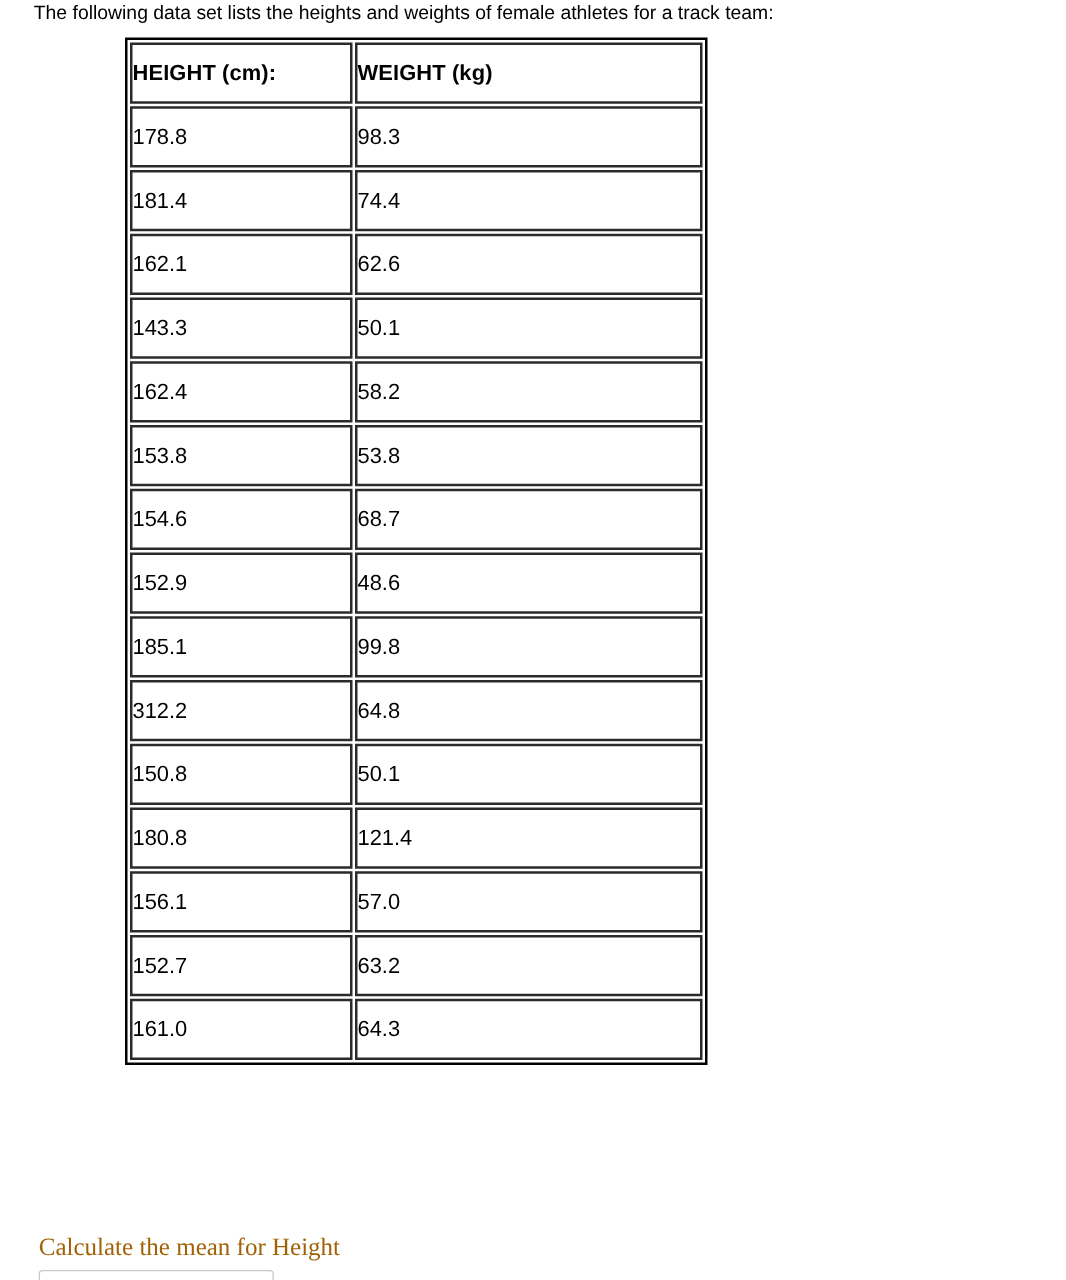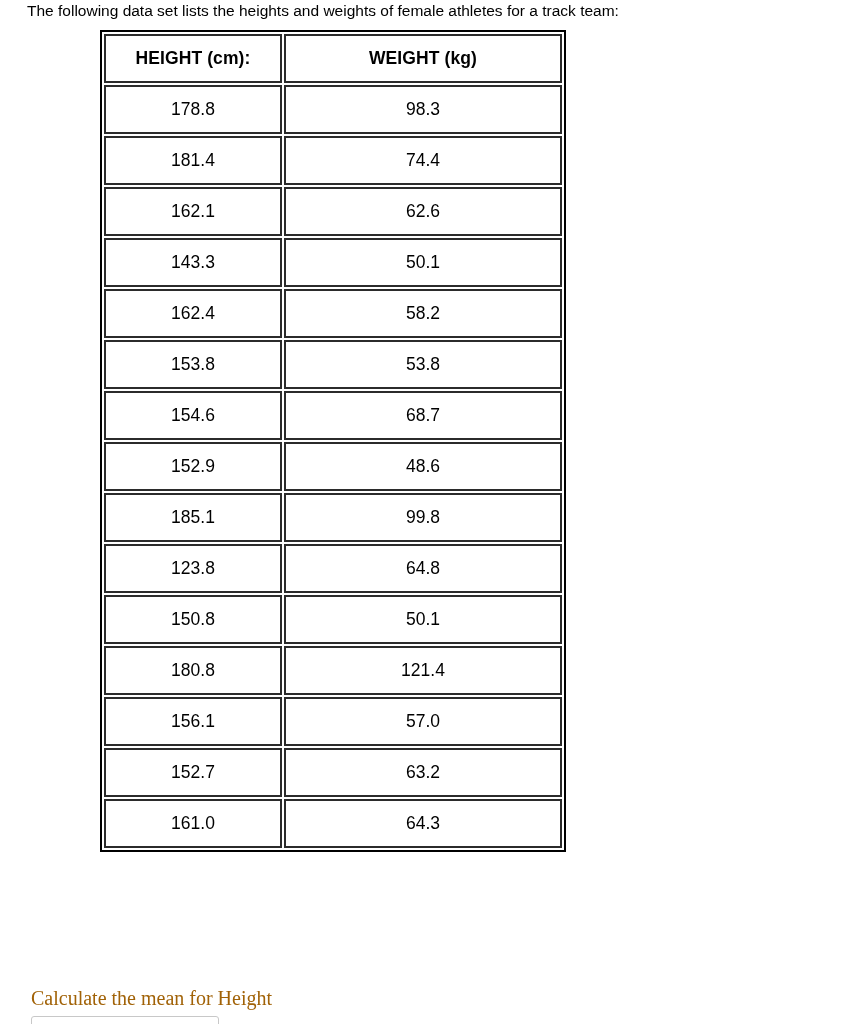--- a/index.html
+++ b/index.html
@@ -44,21 +44,21 @@
     border-collapse: separate;
     border-spacing: 2px;
     border: 2px solid #000000;
     background: #ffffff;
     table-layout: fixed;
   }
   table.data td,
   table.data th {
     border: 2px solid #2b2b2b;
     background: #ffffff;
-    text-align: center;
+    text-align: left;
     vertical-align: middle;
     font-family: "Liberation Sans", sans-serif;
     font-size: 17.5px;
     color: #000000;
     padding: 0;
     height: 45px;
   }
   table.data th {
     font-weight: bold;
     font-size: 17.5px;
@@ -147,21 +147,21 @@
         </tr>
         <tr>
           <td>152.9</td>
           <td>48.6</td>
         </tr>
         <tr>
           <td>185.1</td>
           <td>99.8</td>
         </tr>
         <tr>
-          <td>123.8</td>
+          <td>312.2</td>
           <td>64.8</td>
         </tr>
         <tr>
           <td>150.8</td>
           <td>50.1</td>
         </tr>
         <tr>
           <td>180.8</td>
           <td>121.4</td>
         </tr>

